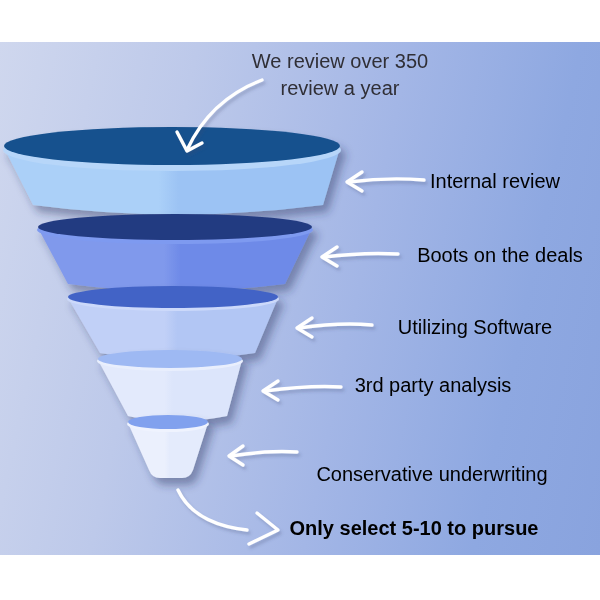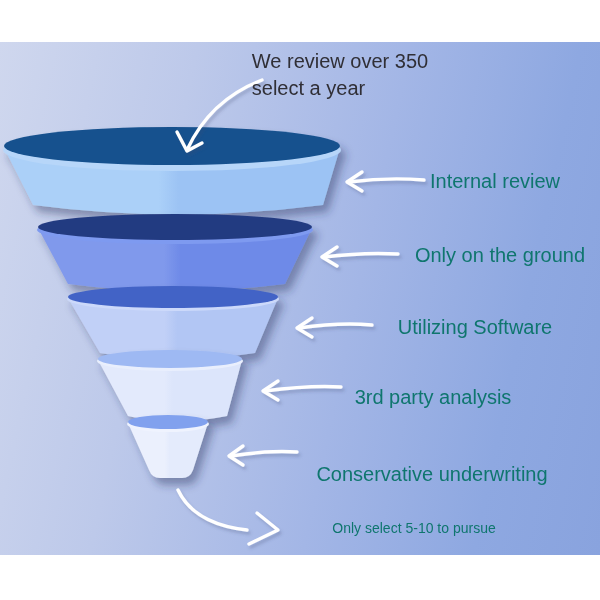--- a/index.html
+++ b/index.html
@@ -8,28 +8,28 @@
     background:#ffffff;
     font-family:"Liberation Sans", sans-serif;
   }
   .bg{
     position:absolute;left:0;top:42px;width:600px;height:513px;
     background:linear-gradient(102deg,#cfd7ee 0%,#bdc9ea 28%,#a3b6e6 58%,#8ea8e1 82%,#89a3de 100%);
   }
   svg.overlay{position:absolute;left:0;top:0;}
   .txt{
     position:absolute;transform:translateX(-50%);
-    color:#0f766e;white-space:nowrap;
+    color:#000000;white-space:nowrap;
   }
   .title{
-    left:340px;top:48px;text-align:left;
+    left:340px;top:48px;text-align:center;
     font-size:20px;line-height:27px;color:#302f36;
   }
   .stage-label{font-size:20px;line-height:23px;}
-  .footer-label{font-size:14px;line-height:20px;}
+  .footer-label{font-size:20px;line-height:20px;font-weight:bold;}
 </style>
 </head>
 <body>
 
 <div class="bg"></div>
 
 <svg class="overlay" width="600" height="600" viewBox="0 0 600 600">
   <defs>
     <linearGradient id="g0" x1="0" y1="0" x2="1" y2="0">
       <stop offset="0" stop-color="#abd0f8"></stop>
@@ -118,22 +118,22 @@
     <path d="M297,452 Q268,450 231,456"></path>
     <path d="M243,446 L229,456 L243,465"></path>
 
     <path d="M178,490 Q194,524 247,530"></path>
     <path d="M257,513 L278,530 L249,544"></path>
   </g>
 </svg>
 
 <div class="txt title">
   <div>We review over 350</div>
-  <div>select a year</div>
+  <div>review a year</div>
 </div>
 
 <div class="txt stage-label" style="left:495px;top:170px">Internal review</div>
-<div class="txt stage-label" style="left:500px;top:244px">Only on the ground</div>
+<div class="txt stage-label" style="left:500px;top:244px">Boots on the deals</div>
 <div class="txt stage-label" style="left:475px;top:316px">Utilizing Software</div>
-<div class="txt stage-label" style="left:433px;top:386px">3rd party analysis</div>
+<div class="txt stage-label" style="left:433px;top:374px">3rd party analysis</div>
 <div class="txt stage-label" style="left:432px;top:463px">Conservative underwriting</div>
 
 <div class="txt footer-label" style="left:414px;top:518px">Only select 5-10 to pursue</div>
 
 </body></html>

